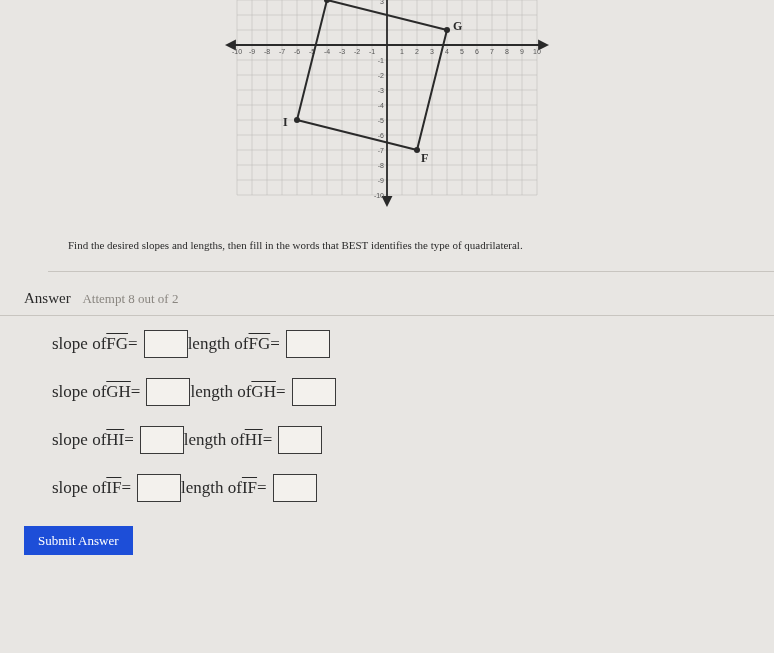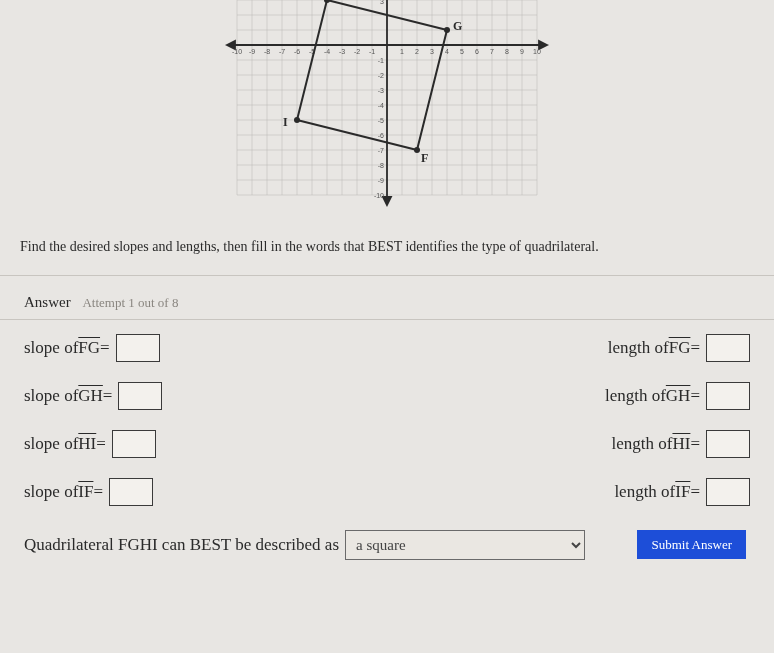--- a/index.html
+++ b/index.html
@@ -18,41 +18,42 @@
       height: 220px;
       position: relative;
     }
     .graph-container {
       position: relative;
       width: 360px;
       height: 220px;
     }
     .instruction {
       padding: 18px 20px 18px 20px;
-      font-size: 14px;
+      font-size: 11px;
       line-height: 1.35;
       border-bottom: 1px solid #c8c5c0;
+      margin-left: 48px;
     }
     .answer-section {
       padding: 18px 24px 8px 24px;
       border-bottom: 1px solid #c8c5c0;
     }
     .answer-header {
       font-size: 15px;
     }
     .answer-header .label { font-weight: normal; }
     .answer-header .attempt { color: #8a8680; font-size: 13px; margin-left: 8px; }
     .fields {
       padding: 14px 24px 0 24px;
     }
     .row {
       display: flex;
-      justify-content: space-between;
       align-items: center;
       margin-bottom: 20px;
+      margin-left: 28px;
     }
     .field {
       display: flex;
       align-items: center;
       font-size: 17px;
     }
     .overline { text-decoration: overline; }
     .input-box {
       width: 44px;
       height: 28px;
@@ -201,21 +202,21 @@
       </g>
     </svg>
   </div>
 </div>
 
 <div class="instruction">Find the desired slopes and lengths, then fill in the words that BEST identifies the type of quadrilateral.</div>
 
 <div class="answer-section">
   <div class="answer-header">
     <span class="label">Answer</span>
-    <span class="attempt">Attempt 1 out of 8</span>
+    <span class="attempt">Attempt 8 out of 2</span>
   </div>
 </div>
 
 <div class="fields">
   <div class="row">
     <div class="field">
       <span>slope of </span>
         <span class="overline">FG</span>
         <span> =</span>
       <input class="input-box" value="" style="">
@@ -268,20 +269,14 @@
     <div class="field">
       <span>length of </span>
         <span class="overline">IF</span>
         <span> =</span>
       <input class="input-box" value="" style="">
     </div>
   </div>
 </div>
 
 <div class="bottom-row">
-  <div class="describe">
-    <span>Quadrilateral FGHI can BEST be described as</span>
-    <select class="select-box">
-      <option>a square</option>
-    </select>
-  </div>
   <button class="submit-btn">Submit Answer</button>
 </div>
 
 </body></html>

